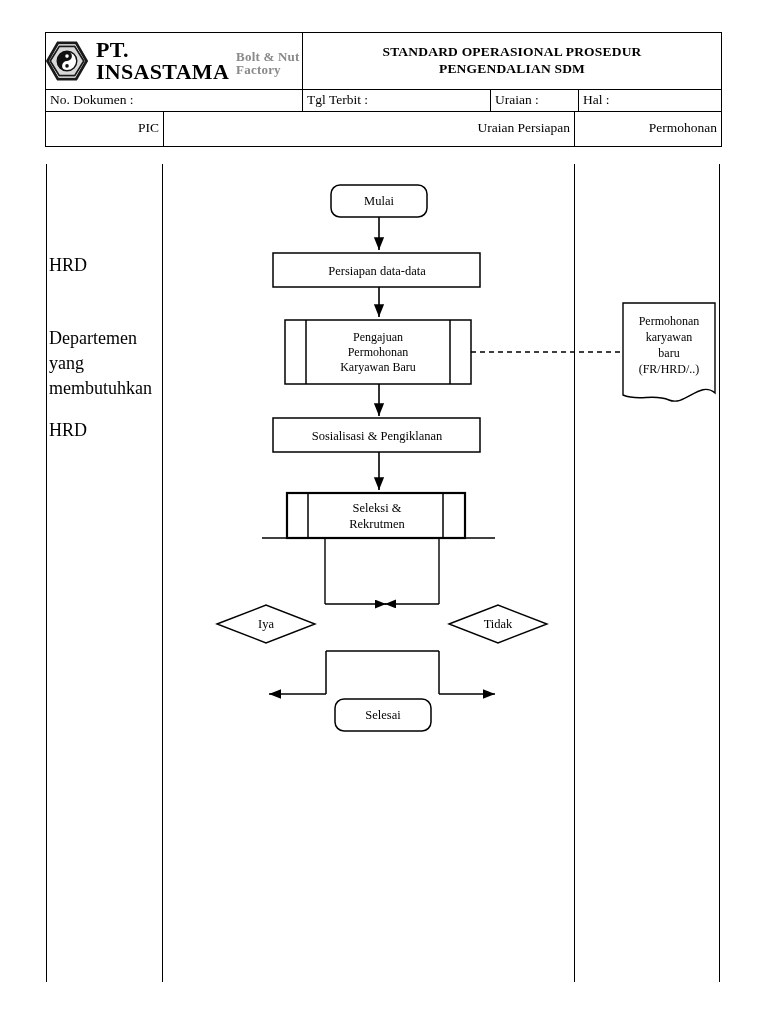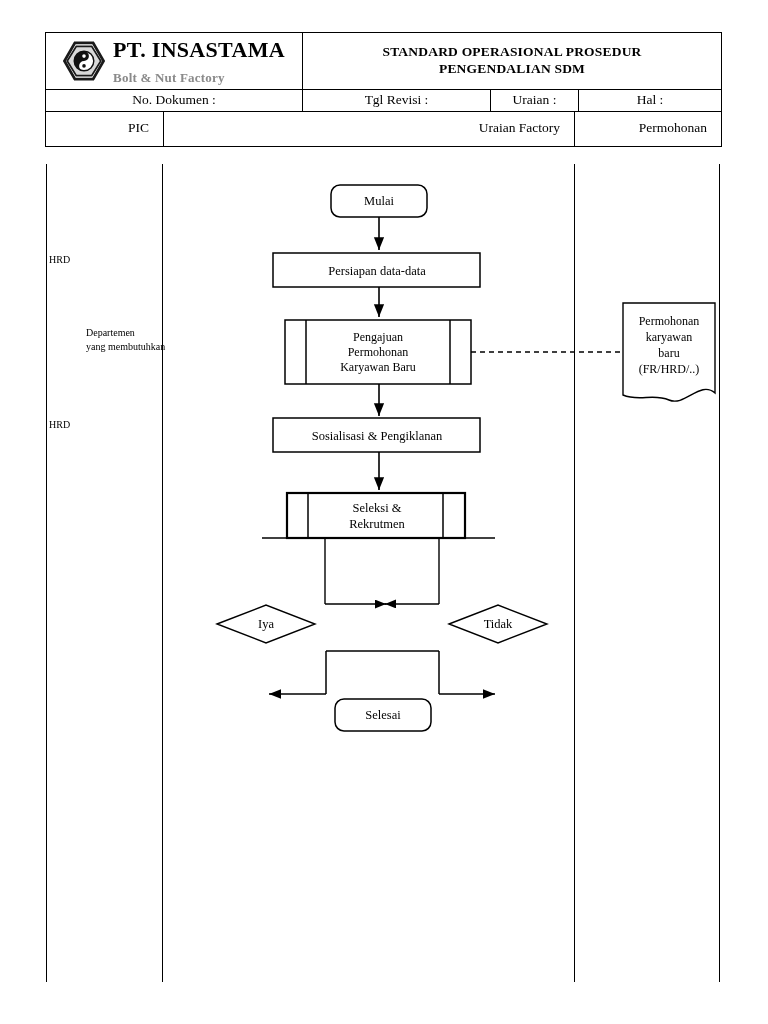--- a/index.html
+++ b/index.html
@@ -30,21 +30,21 @@
     width: 676px;
   }
 
   table.hdr {
     width: 676px;
     border-collapse: collapse;
     table-layout: fixed;
   }
   table.hdr td {
     border: 1.5px solid #000;
-    padding: 2px 14px;
+    padding: 2px 4px;
     vertical-align: middle;
     font-size: 13.5px;
     line-height: 1.25;
   }
 
   .logo-cell {
     height: 56px;
     padding: 0 !important;
   }
   .logo-wrap {
@@ -53,22 +53,22 @@
     justify-content: center;
     gap: 8px;
     height: 56px;
   }
   .hexlogo {
     width: 42px; height: 40px;
     flex: 0 0 auto;
   }
   .logo-text {
     display: flex;
-    flex-direction: column;
-    align-items: flex-start;
+    flex-direction: row;
+    align-items: center;
     line-height: 1;
     gap: 7px;
   }
   .logo-name {
     font-family: "Liberation Serif", "DejaVu Serif", serif;
     font-weight: bold;
     font-size: 22px;
     letter-spacing: 0.3px;
     color: #000;
   }
@@ -85,21 +85,20 @@
     text-align: center;
     font-weight: bold;
     font-size: 14.5px;
     letter-spacing: 0.2px;
     line-height: 1.45;
   }
 
   .meta-cell {
     height: 17px;
     font-size: 13.5px;
-    text-align: center;
   }
   .kategori-cell {
     text-align: center;
     height: 17px;
     font-size: 13.5px;
   }
   .colhdr-cell {
     text-align: right;
     height: 30px;
     font-size: 14px;
@@ -121,21 +120,21 @@
     border-left: 1.5px solid #000;
   }
   .vline.double {
     border-left: 1.5px solid #000;
     box-shadow: -2.5px 0 0 -1px #000;
   }
 
   
   .pic-label {
     position: absolute;
-    font-size: 10px;
+    font-size: 18px;
     line-height: 1.4;
     color: #000;
     width: 120px;
   }
 
   
   .flow {
     position: absolute;
     left: 0; top: 0;
   }
@@ -178,53 +177,53 @@
             </span>
           </div>
         </td>
         <td class="title-cell" colspan="3">
           <div>STANDARD OPERASIONAL PROSEDUR</div>
           <div>PENGENDALIAN SDM</div>
         </td>
       </tr>
       <tr>
         <td class="meta-cell">No. Dokumen :</td>
-        <td class="meta-cell">Tgl Revisi :</td>
+        <td class="meta-cell">Tgl Terbit :</td>
         <td class="meta-cell">Uraian :</td>
         <td class="meta-cell">Hal :</td>
       </tr>
     </tbody>
       </table>
 
     <table class="hdr" style="margin-top:-1.5px">
       <colgroup>
         <col style="width:118px">
         <col style="width:411px">
         <col style="width:147px">
       </colgroup>
       <tbody>
           <tr>
         <td class="colhdr-cell">PIC</td>
-        <td class="colhdr-cell">Uraian Factory</td>
+        <td class="colhdr-cell">Uraian Persiapan</td>
         <td class="colhdr-cell">Permohonan</td>
       </tr>
     </tbody>
       </table>
   </div>
 
   <div class="body-area">
 
     <div class="vline double" style="left:0.5px"></div>
     <div class="vline" style="left:117px"></div>
     <div class="vline" style="left:528.5px"></div>
     <div class="vline double" style="left:674px"></div>
 
     <div class="pic-label" style="left:4px; top:89px;">HRD</div>
 
-    <div class="pic-label" style="left:4px; top:162px;margin-left:37px;">
+    <div class="pic-label" style="left:4px; top:162px;">
       <div>Departemen</div>
       <div>yang membutuhkan</div>
     </div>
 
     <div class="pic-label" style="left:4px; top:254px;">HRD</div>
 
 
     <svg class="flow" width="676" height="818" viewBox="0 0 676 818">
 
       <defs>

